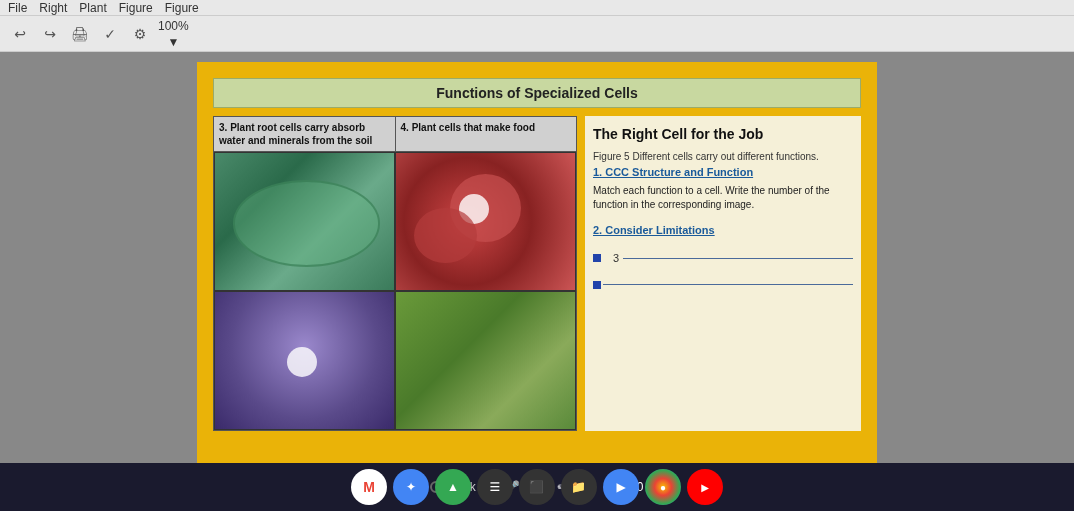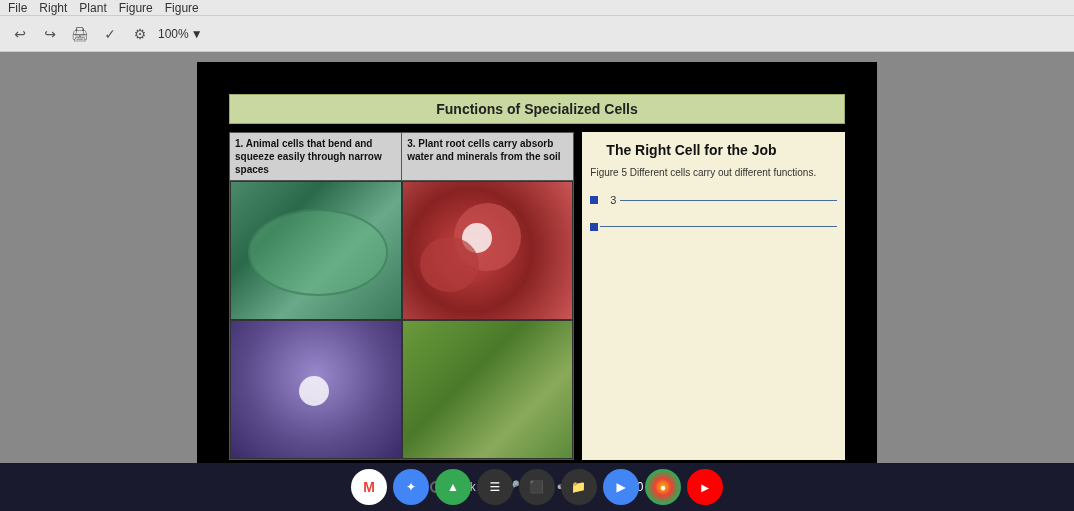--- a/index.html
+++ b/index.html
@@ -124,38 +124,39 @@
       cursor: pointer;
       border-radius: 3px;
     }
     .zoom-display {
       font-size: 12px;
       color: #333;
       display: flex;
       align-items: center;
       gap: 2px;
       cursor: pointer;
+      flex-direction: column;
     }
 
     
     .doc-area {
       flex: 1;
       overflow: auto;
       background: #888;
       display: flex;
       justify-content: center;
       padding: 10px;
     }
 
     
     .page {
-      background: #000000;
+      background: #eab308;
       width: 680px;
       min-height: 400px;
-      padding: 32px;
+      padding: 16px;
       display: flex;
       flex-direction: column;
       gap: 8px;
     }
 
     
     .heading-box {
       background: #c8d8a0;
       padding: 6px 10px;
       text-align: center;
@@ -285,21 +286,20 @@
       font-size: 11px;
       line-height: 1.5;
       color: #222;
     }
 
     .right-title {
       font-size: 14px;
       font-weight: bold;
       color: #111;
       margin-bottom: 4px;
-      margin-left: 16px;
     }
 
     .figure-caption {
       font-size: 10px;
       color: #333;
       margin-bottom: 0;
     }
 
     .question-block {
       margin-bottom: 10px;
@@ -375,26 +375,26 @@
       <div class="heading-box">
         <span>Functions of Specialized Cells</span>
       </div>
 
       <div class="content-row">
 
         <div class="image-table-section">
 
           <div class="col-headers">
             <div class="col-header">
-              <strong>1.</strong>
-              <span>Animal cells that bend and squeeze easily through narrow spaces</span>
-            </div>
-            <div class="col-header">
               <strong>3.</strong>
               <span>Plant root cells carry absorb water and minerals from the soil</span>
+            </div>
+            <div class="col-header">
+              <strong>4.</strong>
+              <span>Plant cells that make food</span>
             </div>
           </div>
 
           <div class="images-grid">
             <div class="grid-cell">
               <div class="cell-img-1"></div>
             </div>
             <div class="grid-cell">
               <div class="cell-img-2">
                 <div class="white-circle" style="top:30%;left:35%"></div>
@@ -409,22 +409,27 @@
               <div class="cell-img-4"></div>
             </div>
           </div>
 
         </div>
 
         <div class="right-panel">
           <div class="right-title">The Right Cell for the Job</div>
           <div class="figure-caption">Figure 5 Different cells carry out different functions.</div>
 
-
           <div class="question-block">
+            <div class="question-title">1. CCC Structure and Function</div>
+            <div class="question-text">Match each function to a cell. Write the number of the function in the corresponding image.</div>
+          </div>
+
+          <div class="question-block">
+            <div class="question-title">2. Consider Limitations</div>
           </div>
 
           <div class="answer-lines">
             <div class="answer-line">
               <div class="line-left-mark"></div>
               <span class="line-number">3</span>
               <div class="line-rule"></div>
             </div>
             <div class="answer-line">
               <div class="line-left-mark"></div>

